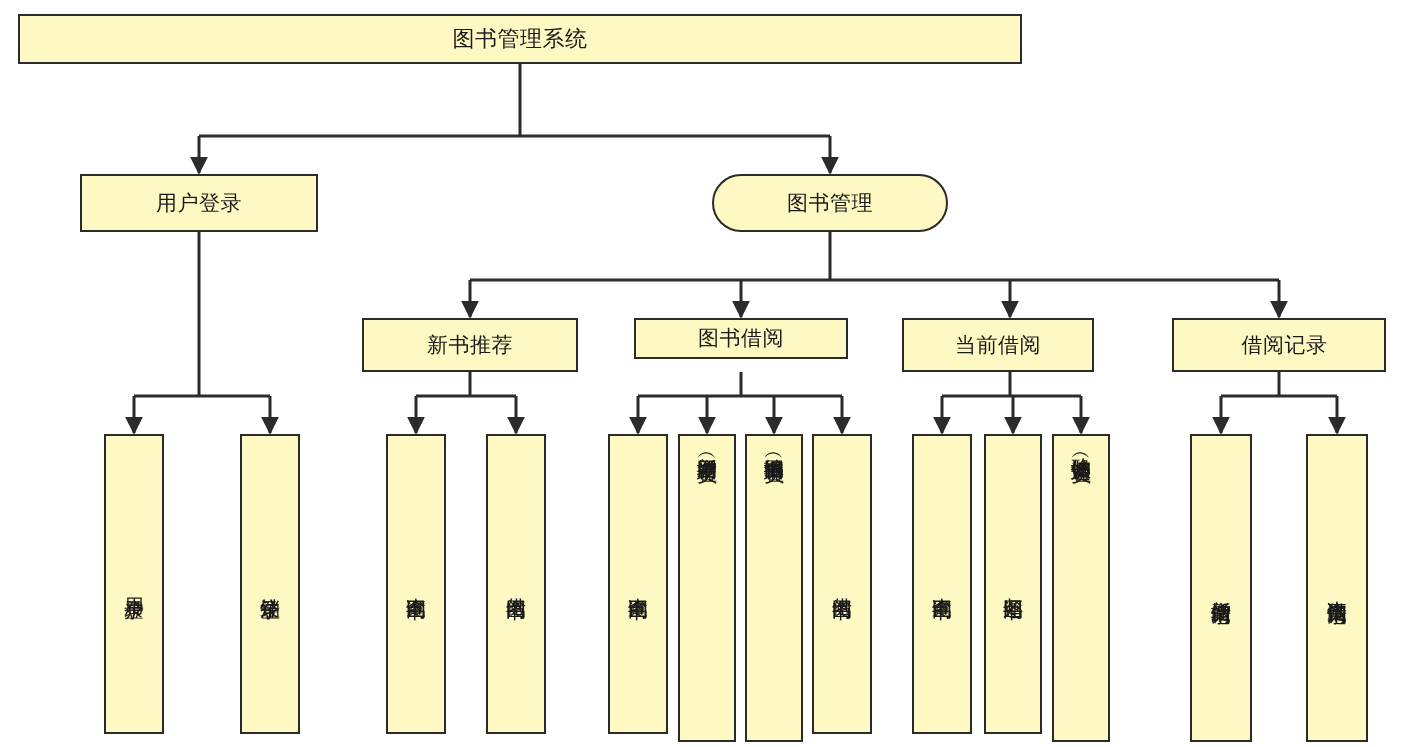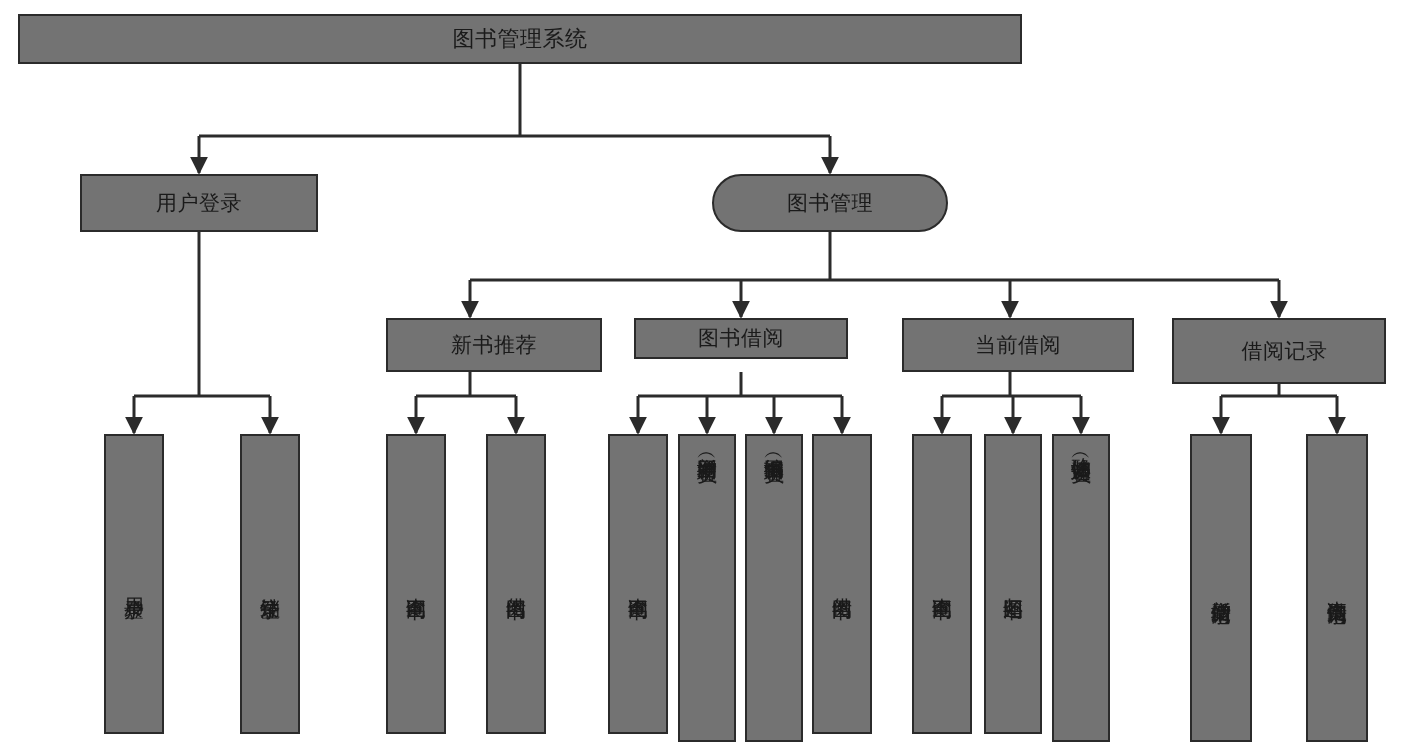--- a/index.html
+++ b/index.html
@@ -23,21 +23,21 @@
     left: 0;
     top: 0;
     width: 1405px;
     height: 747px;
     pointer-events: none;
   }
   .node {
     position: absolute;
     box-sizing: border-box;
     border: 2px solid #2b2b2b;
-    background: #737373;
+    background: #fef9c3;
     color: #1a1a1a;
     display: flex;
     align-items: center;
     justify-content: center;
     text-align: center;
     z-index: 2;
   }
   .node .label {
     display: block;
     line-height: 1.18;
@@ -128,30 +128,30 @@
   <div id="node-layer">
       <div class="node h root" style="left: 18px; top: 14px; width: 1004px; height: 50px;">
         <span class="label">图书管理系统</span>
       </div>
       <div class="node h" style="left: 80px; top: 174px; width: 238px; height: 58px;">
         <span class="label">用户登录</span>
       </div>
       <div class="node h" style="left: 712px; top: 174px; width: 236px; height: 58px; border-radius: 29px;">
         <span class="label">图书管理</span>
       </div>
-      <div class="node h" style="left: 362px; top: 318px; width: 216px; height: 54px; margin-left: 24px;">
+      <div class="node h" style="left: 362px; top: 318px; width: 216px; height: 54px;">
         <span class="label">新书推荐</span>
       </div>
       <div class="node h" style="left: 634px; top: 318px; width: 214px; height: 41px;">
         <span class="label">图书借阅</span>
       </div>
-      <div class="node h" style="left: 902px; top: 318px; width: 232px; height: 54px;">
+      <div class="node h" style="left: 902px; top: 318px; width: 192px; height: 54px;">
         <span class="label">当前借阅</span>
       </div>
-      <div class="node h" style="left: 1172px; top: 318px; width: 214px; height: 66px; padding-left: 11px;">
+      <div class="node h" style="left: 1172px; top: 318px; width: 214px; height: 54px; padding-left: 11px;">
         <span class="label">借阅记录</span>
       </div>
       <div class="node v mid" style="left: 104px; top: 434px; width: 60px; height: 300px;">
         <span class="label">用户登录</span>
       </div>
       <div class="node v mid" style="left: 240px; top: 434px; width: 60px; height: 300px;">
         <span class="label">注销登录</span>
       </div>
       <div class="node v mid" style="left: 386px; top: 434px; width: 60px; height: 300px;">
         <span class="label">查询图书</span>

